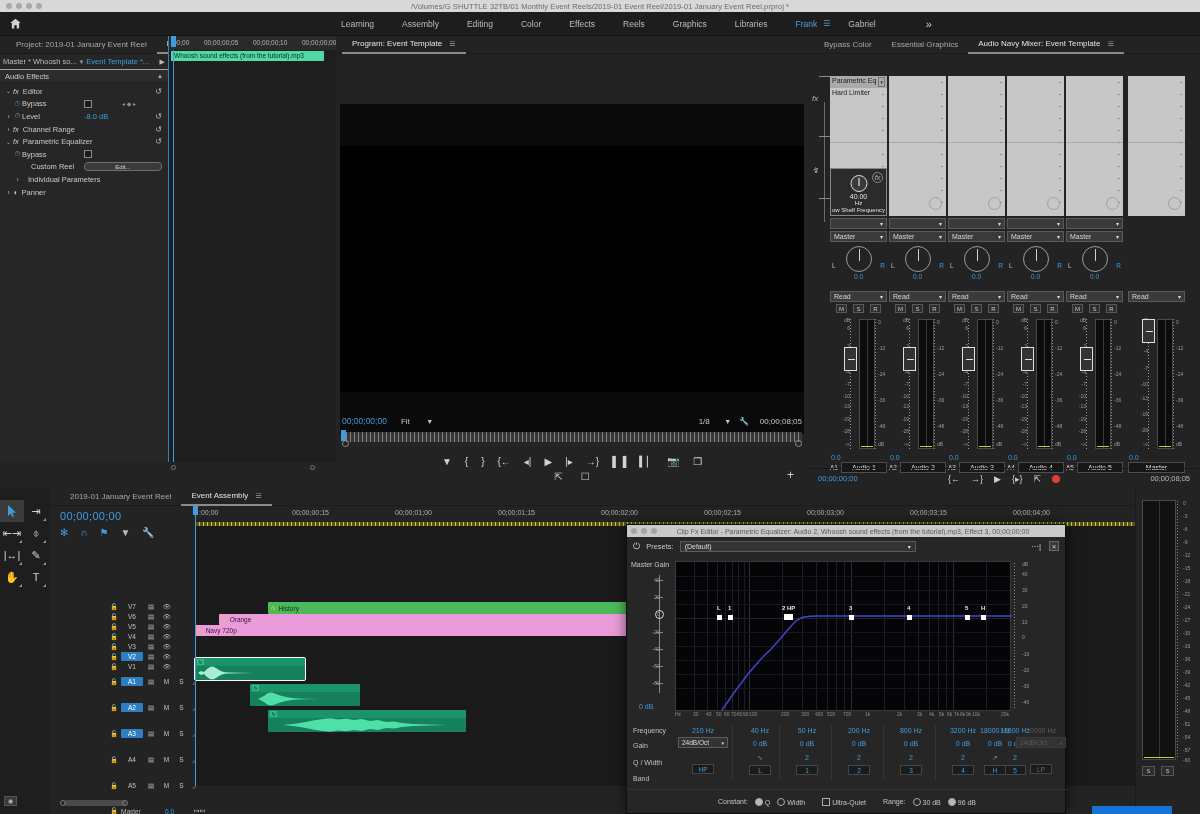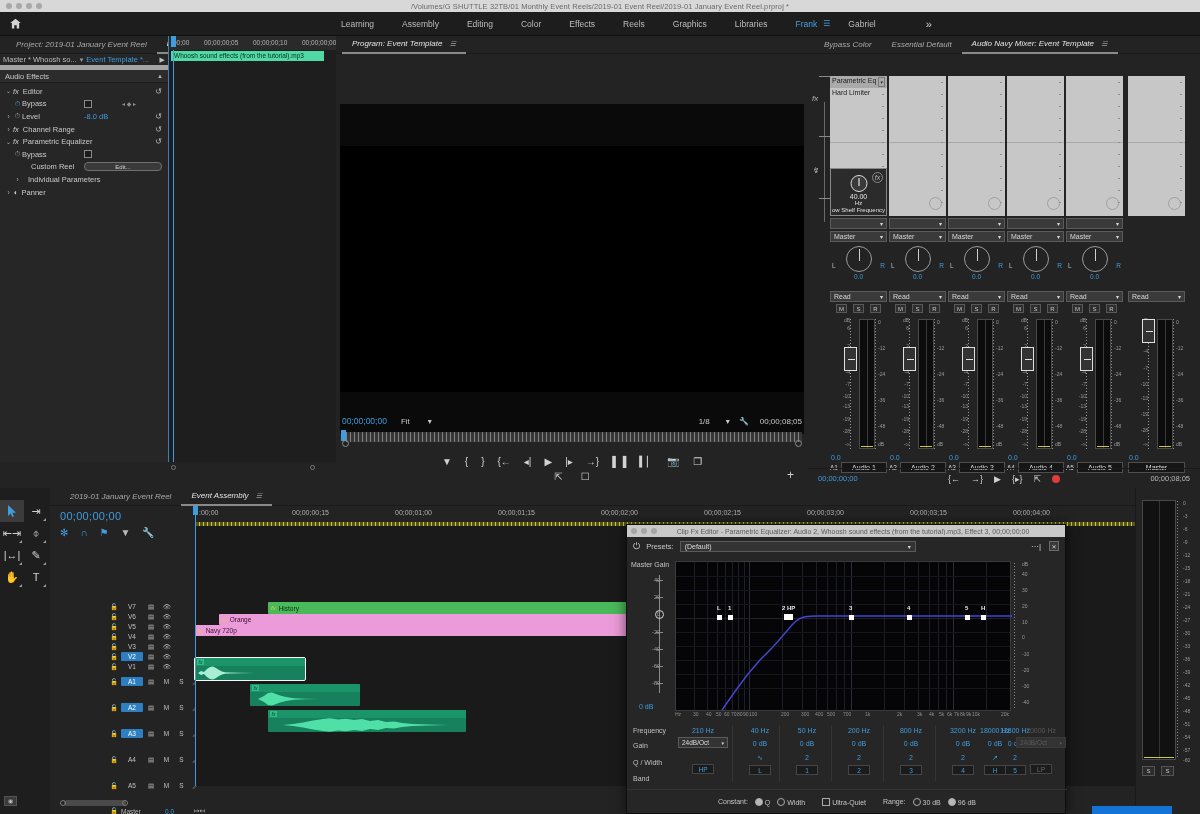--- a/index.html
+++ b/index.html
@@ -36,29 +36,29 @@
   .ws-item.active { color:#4a9fe0; }
   .ws-burger { color:#4a9fe0; font-size:8px; margin-left:-8px; margin-right:4px;}
   .ws-more { margin-left:36px; color:#cfcfcf; font-size:11px; }
 
   
   .panel { position:absolute; background:#232323; }
   .panel-tabs {
     height:18px; background:#232323; display:flex; align-items:center;
     border-bottom:1px solid #1a1a1a; padding-left:6px; gap:0px;
   }
-  .ptab { font-size:8px; color:#a9a9a9; padding:0 10px; line-height:17px; position:relative; white-space:nowrap;font-style:italic;}
+  .ptab { font-size:8px; color:#a9a9a9; padding:0 10px; line-height:17px; position:relative; white-space:nowrap;}
   .ptab.active { color:#e3e3e3; border-bottom:2px solid #8a8a8a; }
   .ptab .hb { margin-left:5px; color:#9a9a9a; }
 
   
   #effectControls { left:0; top:36px; width:168px; height:436px; background:#262626; }
   .ec-head {
     height:16px; display:flex; align-items:center; gap:3px;
-    font-size:7.5px; padding:0 3px; border-bottom:5px solid #a3a3a3;
+    font-size:7.5px; padding:0 3px; border-bottom:1px solid #a3a3a3;
   }
   .ec-master { color:#bdbdbd; }
   .ec-caret { color:#9a9a9a; font-size:7px; }
   .ec-seq { color:#3f9cdd; }
   .ec-arrow { margin-left:auto; color:#bdbdbd; font-size:7px; }
   .ec-sub { height:13px; display:flex; align-items:center; padding:0 5px; font-size:7.5px;
             background:#2c2c2c; border-bottom:1px solid #1f1f1f;}
   .ec-sub .up { margin-left:auto; font-size:6px; color:#b5b5b5;}
   .ec-row { height:12.6px; display:flex; align-items:center; font-size:7.5px; padding-left:4px; position:relative;}
   .ec-tw { width:9px; text-align:center; color:#b0b0b0; font-size:6.5px;}
@@ -470,21 +470,21 @@
     <div class="pm-transport2">
       <span>⇱</span>
       <span>☐</span>
     </div>
     <span class="pm-plus">+</span>
   </div>
 
   <div class="panel" id="mixer">
     <div class="panel-tabs">
       <span class="ptab">Bypass Color</span>
-      <span class="ptab">Essential Default</span>
+      <span class="ptab">Essential Graphics</span>
       <span class="ptab active">
         <span>Audio Navy Mixer: Event Template</span>
         <span class="hb">☰</span>
       </span>
     </div>
 
     <div class="mx-body">
 
       <div class="mx-leftcol">
         <div class="mx-slider-track"></div>

